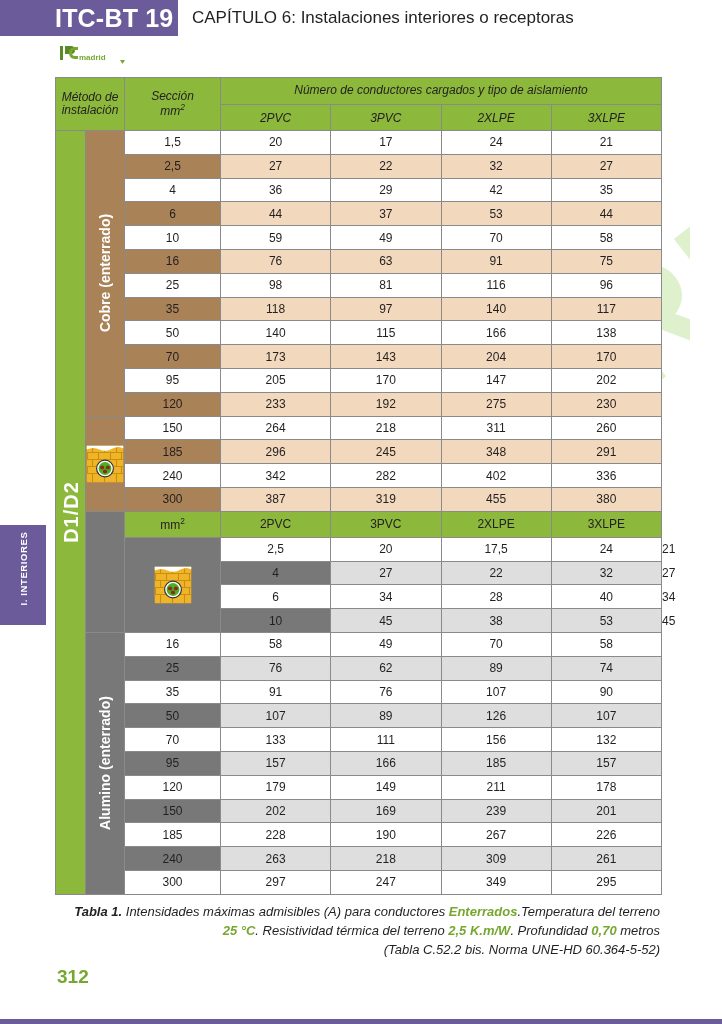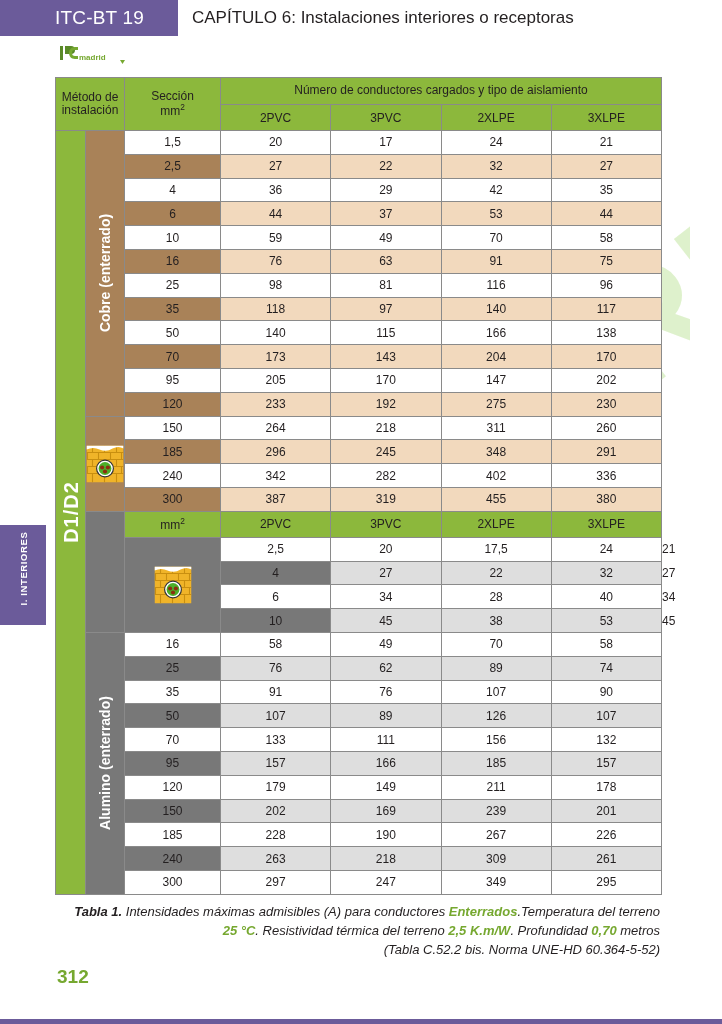--- a/index.html
+++ b/index.html
@@ -5,21 +5,21 @@
   html,body{margin:0;padding:0;}
   body{
     width:722px;height:1024px;position:relative;overflow:hidden;
     background:#ffffff;
     font-family:"Liberation Sans","DejaVu Sans",sans-serif;
   }
 
   
   .hdr-bar{position:absolute;left:0;top:0;width:722px;height:36px;background:#6b5b9a;}
   .hdr-code{position:absolute;left:55px;top:4px;width:120px;height:28px;color:#ffffff;
-            font-size:19px;font-weight:normal;letter-spacing:.2px;display:flex;align-items:center;}
+            font-size:25px;font-weight:bold;letter-spacing:.2px;display:flex;align-items:center;}
   .hdr-white{position:absolute;left:178px;top:0;width:544px;height:36px;background:#ffffff;}
   .hdr-title{position:absolute;left:192px;top:0;height:36px;display:flex;align-items:center;
              color:#231f20;font-size:17px;font-weight:400;}
 
   
   .logo{position:absolute;left:56px;top:44px;width:74px;height:24px;}
   .logo svg{display:block;}
 
   
   .side-tab{position:absolute;left:0;top:525px;width:46px;height:100px;background:#6b5b9a;}
@@ -44,21 +44,21 @@
   .tbl td,.tbl th{border:1px solid #8a8a8a;padding:0;margin:0;
        font-size:12px;color:#231f20;text-align:center;vertical-align:middle;
        font-weight:400;}
   .tbl .rowc{height:23.8px;}
 
   
   col.c-green{width:30px;} col.c-mat{width:39px;} col.c-sec{width:96px;}
   col.c-d{width:110.25px;}
 
   
-  .gh{background:#8cb83c;color:#ffffff;font-weight:bold;}
+  .gh{background:#8cb83c;color:#ffffff;font-weight:bold;font-style:italic;}
   .gh-big{font-size:13.5px;line-height:1.12;}
   .gh-sub{font-size:12px;}
   .gh-row2{background:#8cb83c;color:#ffffff;font-weight:bold;font-size:12px;height:25px;}
 
   
   .vgreen{background:#8cb83c;position:relative;}
   .vgreen .vtxt{position:absolute;left:50%;top:50%;transform:translate(-50%,-50%) rotate(-90deg);
       white-space:nowrap;color:#fff;font-weight:bold;font-size:20px;letter-spacing:1px;}
 
   

